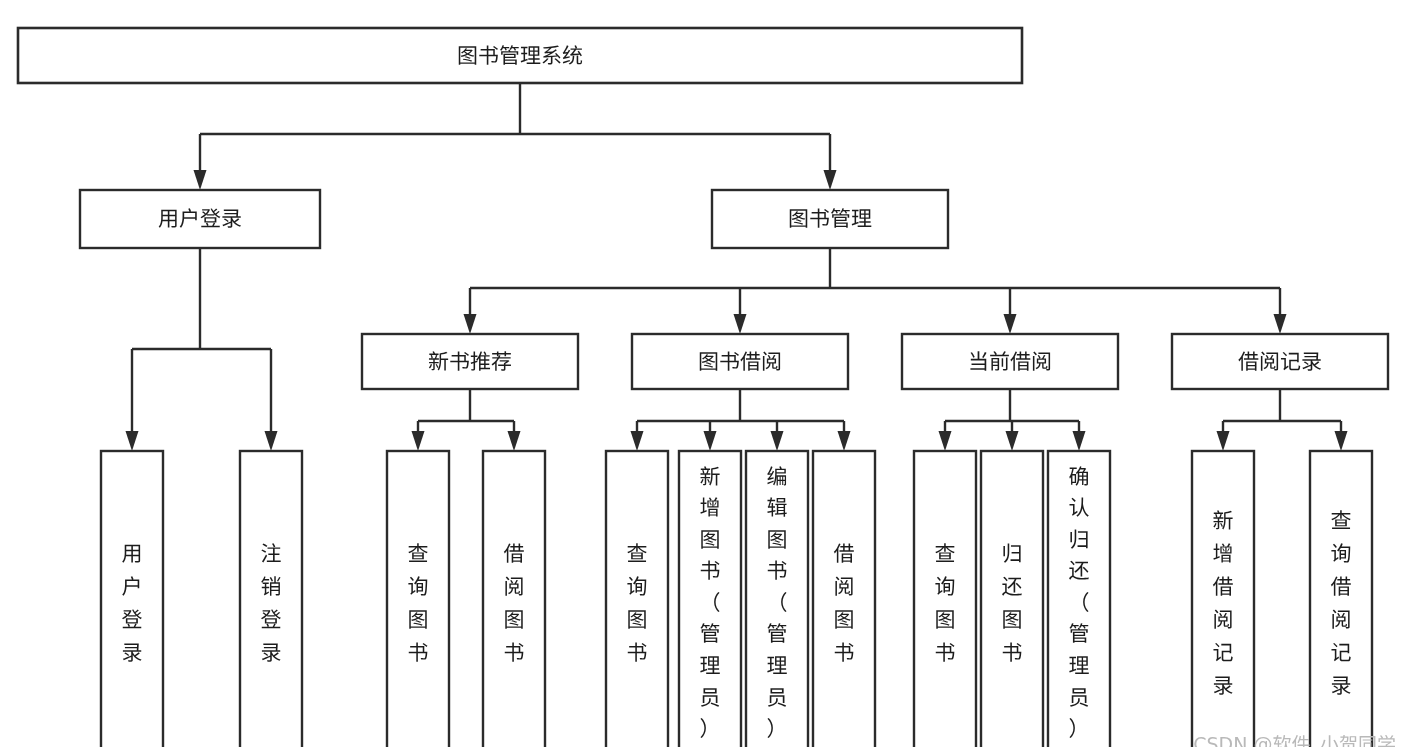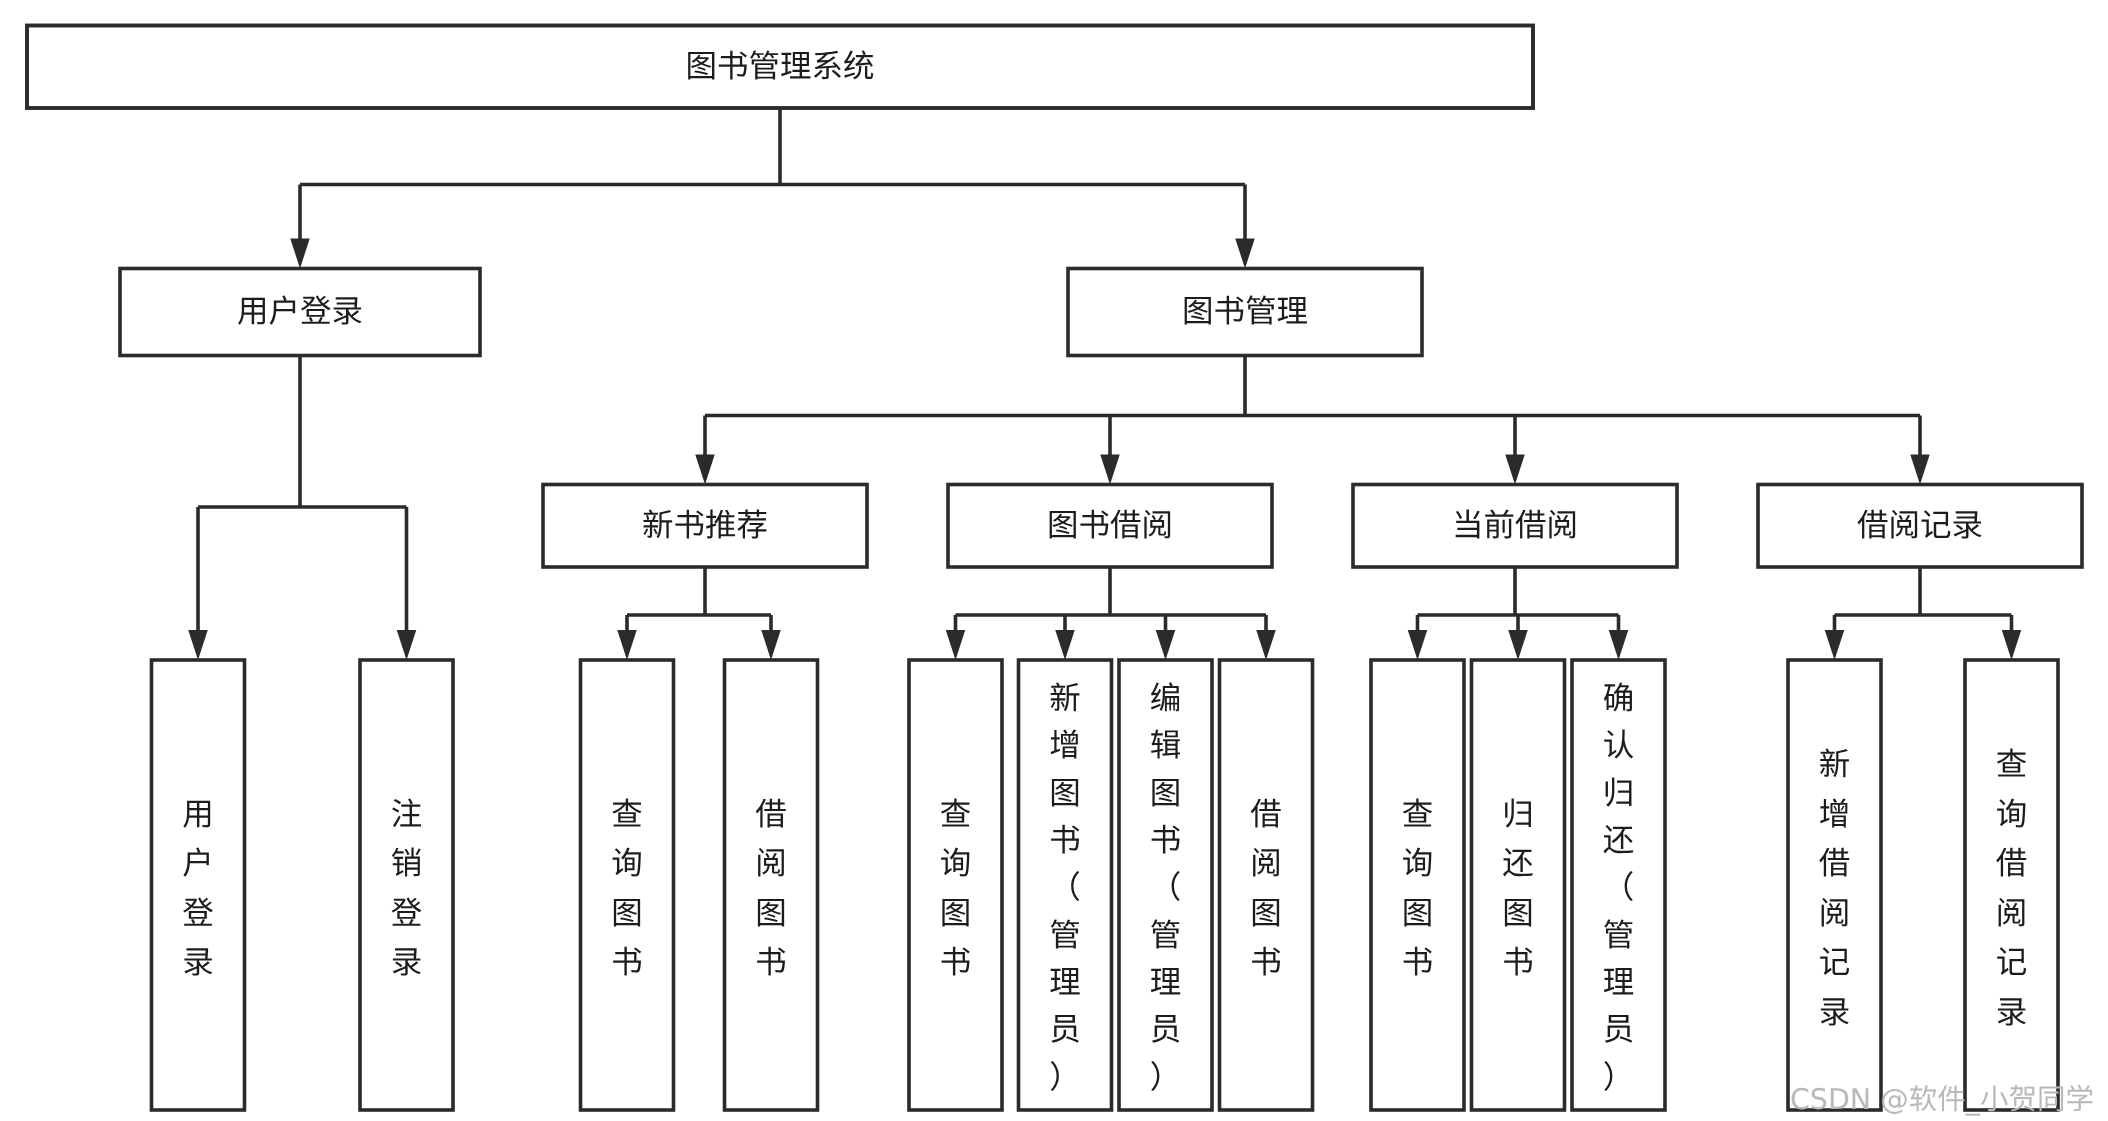--- a/index.html
+++ b/index.html
@@ -11,21 +11,21 @@
   body {
     width: 1405px;
     height: 747px;
     position: relative;
     overflow: hidden;
     font-family: "DejaVu Sans", "Liberation Sans", sans-serif;
   }
   #diagram-root {
     position: absolute;
     left: 0;
-    top: 5px;
+    top: 16px;
     width: 1405px;
     height: 616px;
   }
   svg.tree-canvas {
     display: block;
     width: 1405px;
     height: 747px;
     background: #ffffff;
   }
   .node-box {

